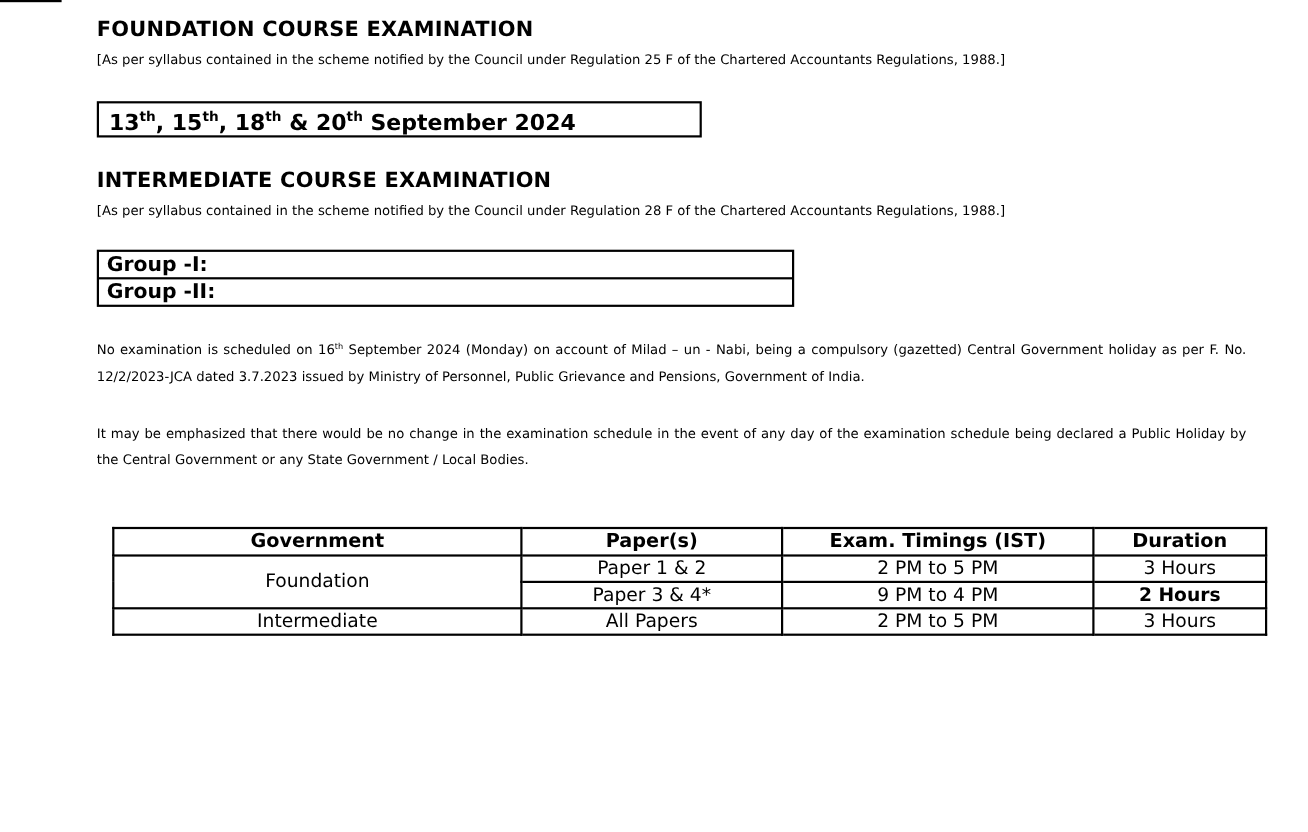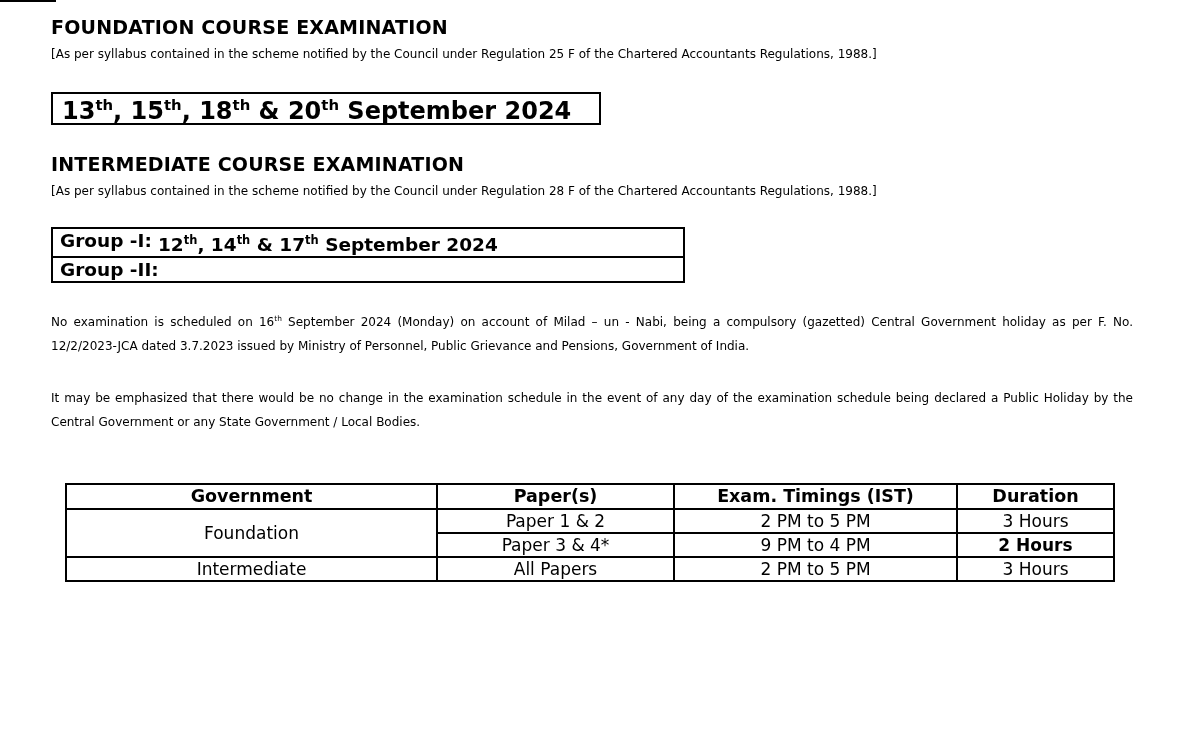--- a/index.html
+++ b/index.html
@@ -4,31 +4,31 @@
 <style>
   * { margin:0; padding:0; box-sizing:border-box; }
   html,body { background:#ffffff; }
   body {
     width:1189px; height:756px; overflow:hidden; position:relative;
     font-family:"DejaVu Sans","Liberation Sans",sans-serif; color:#000;
   }
   .edge-fragment {
     position:absolute; top:0; left:0; width:56px; height:2px; background:#000;
   }
-  .content { padding:16px 56px 0 51px; }
+  .content { padding:16px 56px 0 88px; }
   .heading {
     font-size:19px; font-weight:bold; line-height:22px; letter-spacing:0.2px;
   }
   .body-p {
     font-size:12px; line-height:24px; text-align:justify; margin-top:4px;
   }
   sup { font-size:62%; }
   .date-box {
     margin-top:26px; width:550px; border:2px solid #000;
-    padding:0 9px; font-weight:bold; font-size:24px; line-height:23px;
+    padding:0 9px; font-weight:bold; font-size:20px; line-height:23px;
     white-space:nowrap;
   }
   .heading-2 { margin-top:28px; }
   .group-box {
     margin-top:24px; width:634px; border:2px solid #000;
     font-weight:bold; font-size:18.5px;
   }
   .group-row { display:flex; line-height:23px; padding-left:7px; white-space:nowrap; }
   .group-row + .group-row { border-top:2px solid #000; }
   .group-label { width:98px; flex:none; }
@@ -62,21 +62,20 @@
     <span><span>13</span><sup>th</sup><span>, 15</span><sup>th</sup><span>, 18</span><sup>th</sup><span> &amp; 20</span><sup>th</sup><span> September 2024</span></span>
   </div>
 
   <div class="heading heading-2">INTERMEDIATE COURSE EXAMINATION</div>
 
   <p class="body-p">[As per syllabus contained in the scheme notified by the Council under Regulation 28 F of the Chartered Accountants Regulations, 1988.]</p>
 
   <div class="group-box">
     <div class="group-row">
       <span class="group-label">Group -I:</span>
-      <span><span>12</span><sup>th</sup><span>, 14</span><sup>th</sup><span> &amp; 17</span><sup>th</sup><span> September 2024</span></span>
     </div>
     <div class="group-row">
       <span class="group-label">Group -II:</span>
     </div>
   </div>
 
   <p class="body-p p-holiday"><span>No examination is scheduled on 16</span><sup>th</sup><span> September 2024 (Monday) on account of Milad – un - Nabi, being a compulsory (gazetted) Central Government holiday as per F. No. 12/2/2023-JCA dated 3.7.2023 issued by Ministry of Personnel, Public Grievance and Pensions, Government of India.</span></p>
 
   <p class="body-p p-nochange">It may be emphasized that there would be no change in the examination schedule in the event of any day of the examination schedule being declared a Public Holiday by the Central Government or any State Government / Local Bodies.</p>
 

